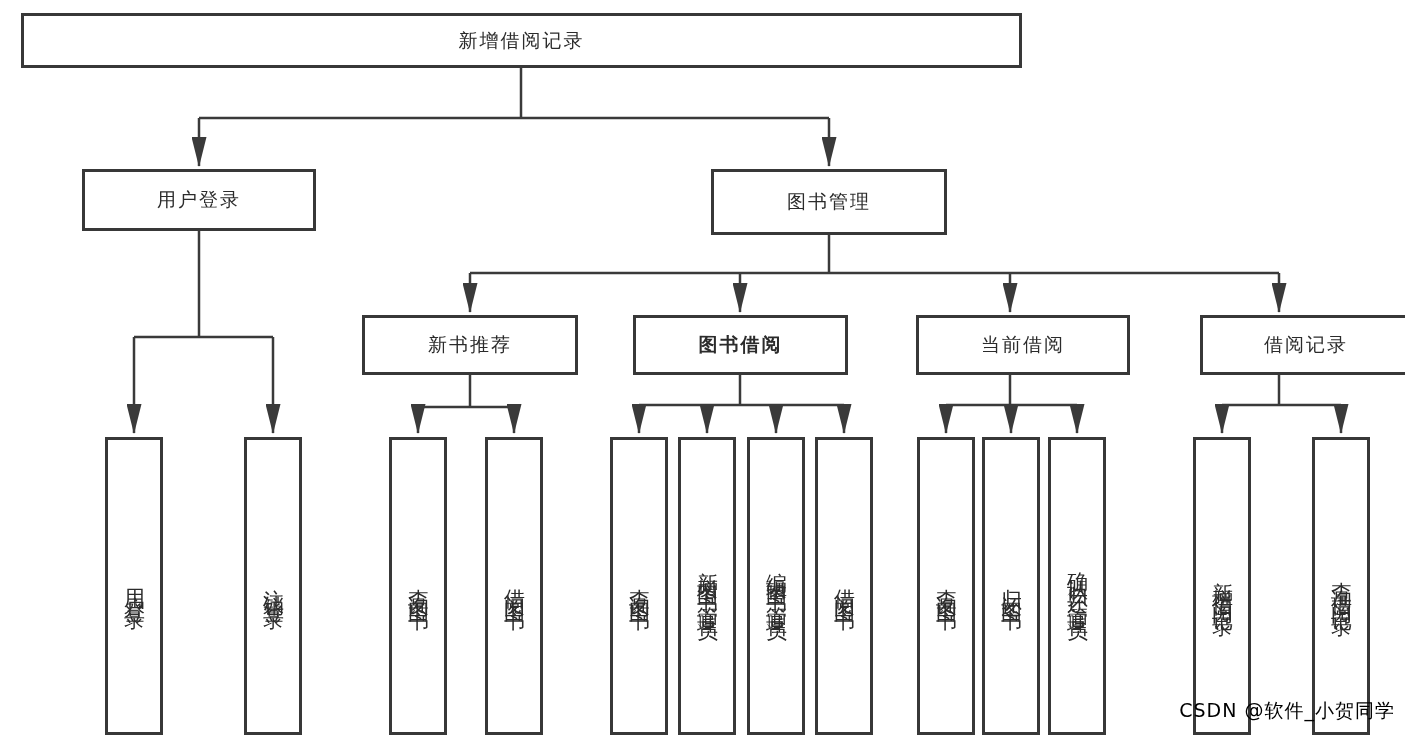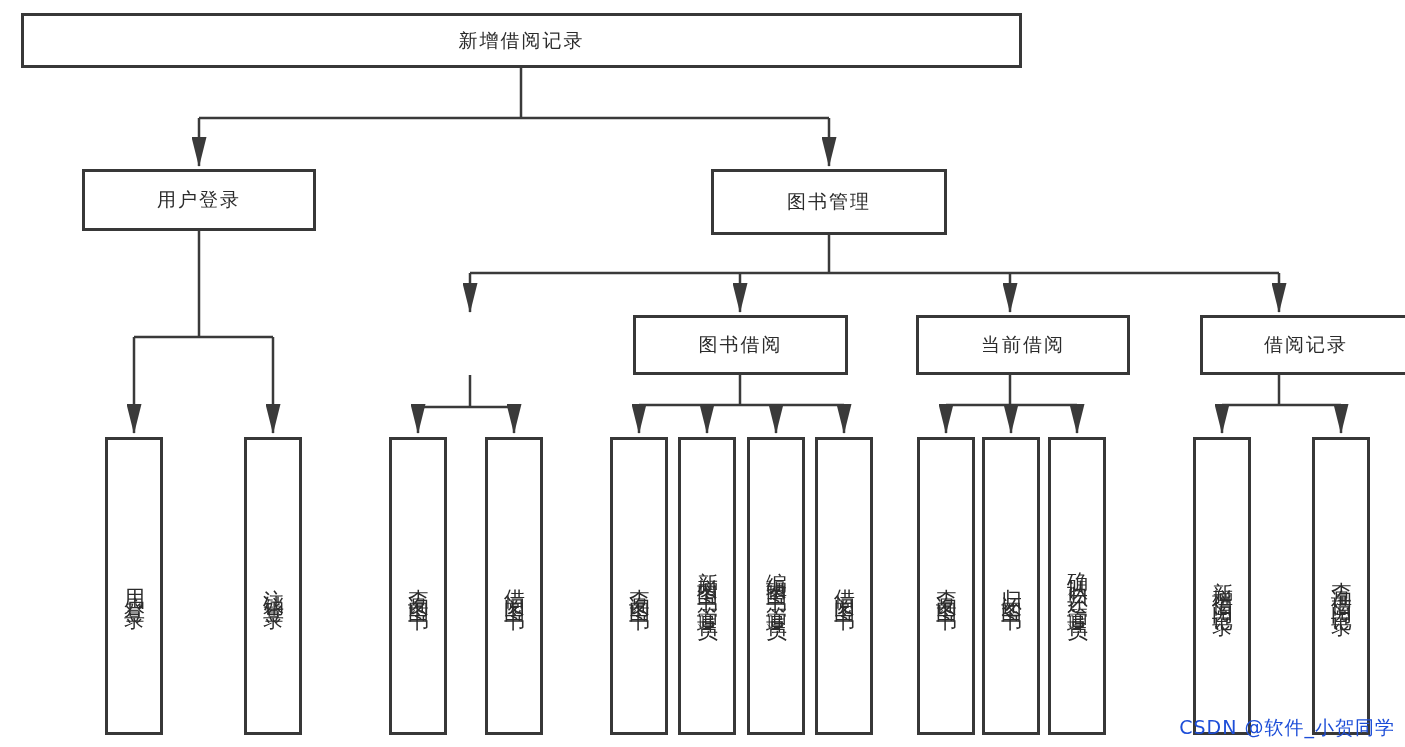--- a/index.html
+++ b/index.html
@@ -52,23 +52,23 @@
     font-size: 21px;
     letter-spacing: 7px;
     line-height: 1;
     white-space: nowrap;
     color: #2b2b2b;
   }
 
   #watermark {
     position: absolute;
     right: 10px;
-    bottom: 6px;
+    bottom: 23px;
     font-size: 19px;
-    color: #1d4ed8;
+    color: #000000;
     letter-spacing: 1px;
     z-index: 5;
     pointer-events: none;
     white-space: nowrap;
   }
 </style>
 </head>
 <body>
 
 <div id="canvas">
@@ -134,22 +134,23 @@
       <path d="M1341,405 V433" marker-end="url(#arrow)"></path>
     </g>
   </svg>
 
   <div class="node h-node root-node" style="left:21px; top:13px; width:1001px; height:55px;">新增借阅记录</div>
 
   <div class="node h-node" style="left:82px; top:169px; width:234px; height:62px;">用户登录</div>
 
   <div class="node h-node" style="left:711px; top:169px; width:236px; height:66px;">图书管理</div>
 
-
-  <div class="node h-node" style="left:633px; top:315px; width:215px; height:60px;">图书借阅</div>
+  <div class="node h-node" style="left:362px; top:315px; width:216px; height:60px;">新书推荐</div>
+
+  <div class="node h-node" style="left:633px; top:315px; width:215px; height:60px;font-weight:bold;">图书借阅</div>
 
   <div class="node h-node" style="left:903px; top:315px; width:214px; height:60px;margin-left:13px;">当前借阅</div>
 
   <div class="node h-node" style="left:1200px; top:315px; width:212px; height:60px;">借阅记录</div>
 
   <div class="node v-node" style="left:105px; top:437px; width:58px; height:298px;">
     <span class="v-label">用户登录</span>
   </div>
   <div class="node v-node" style="left:244px; top:437px; width:58px; height:298px;">
     <span class="v-label">注销登录</span>

